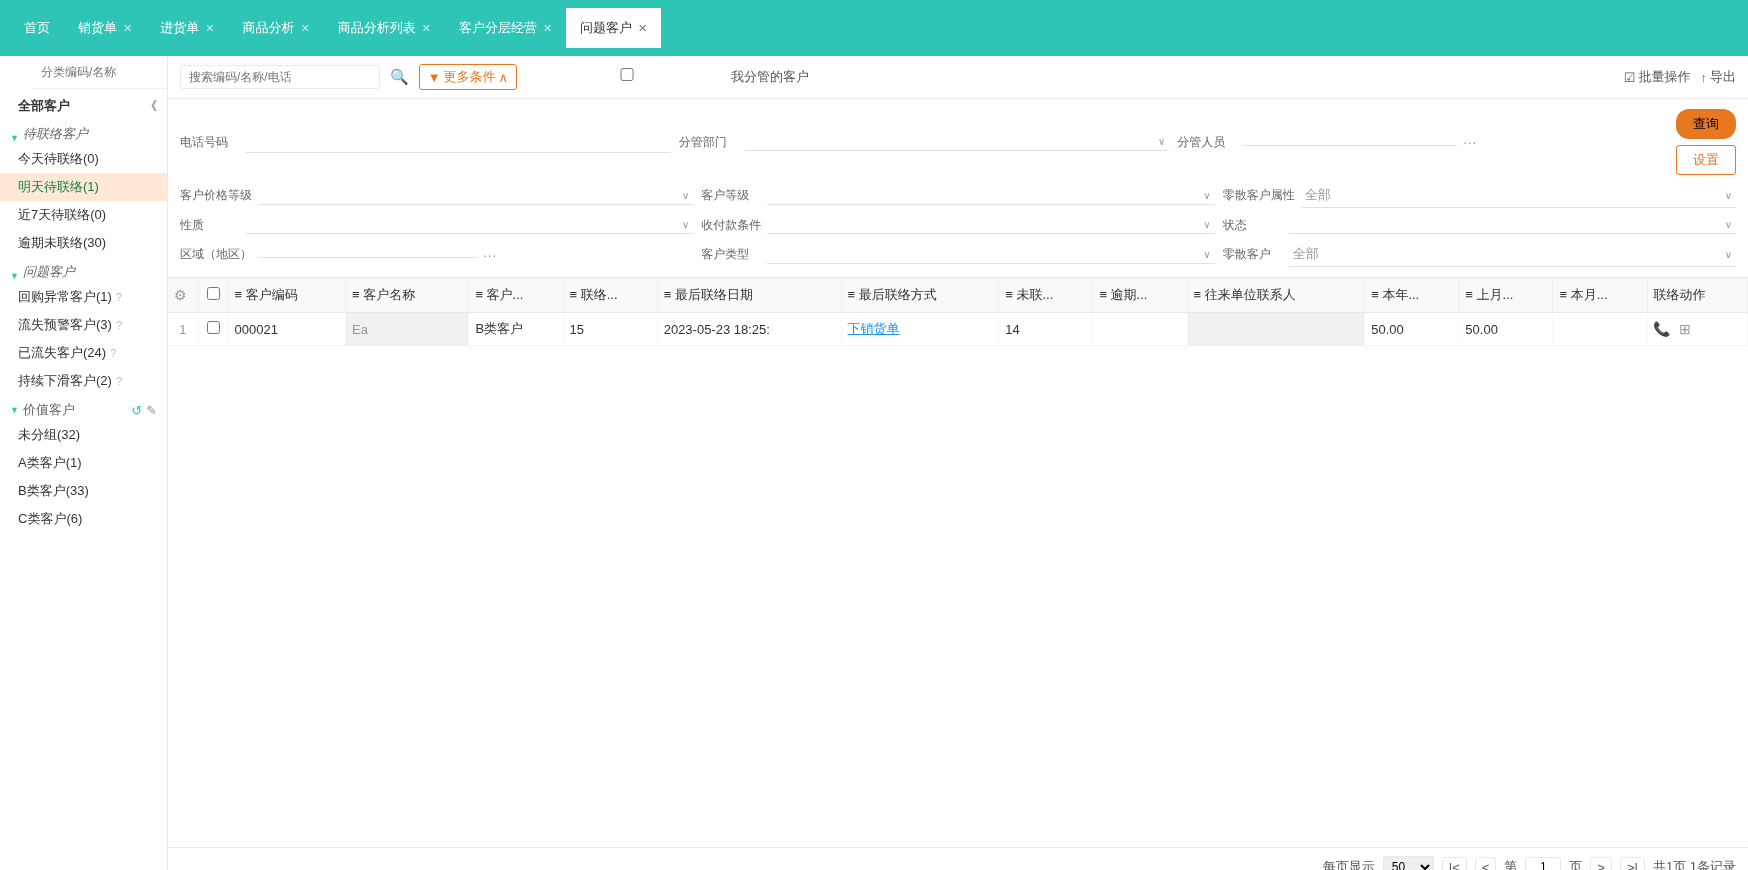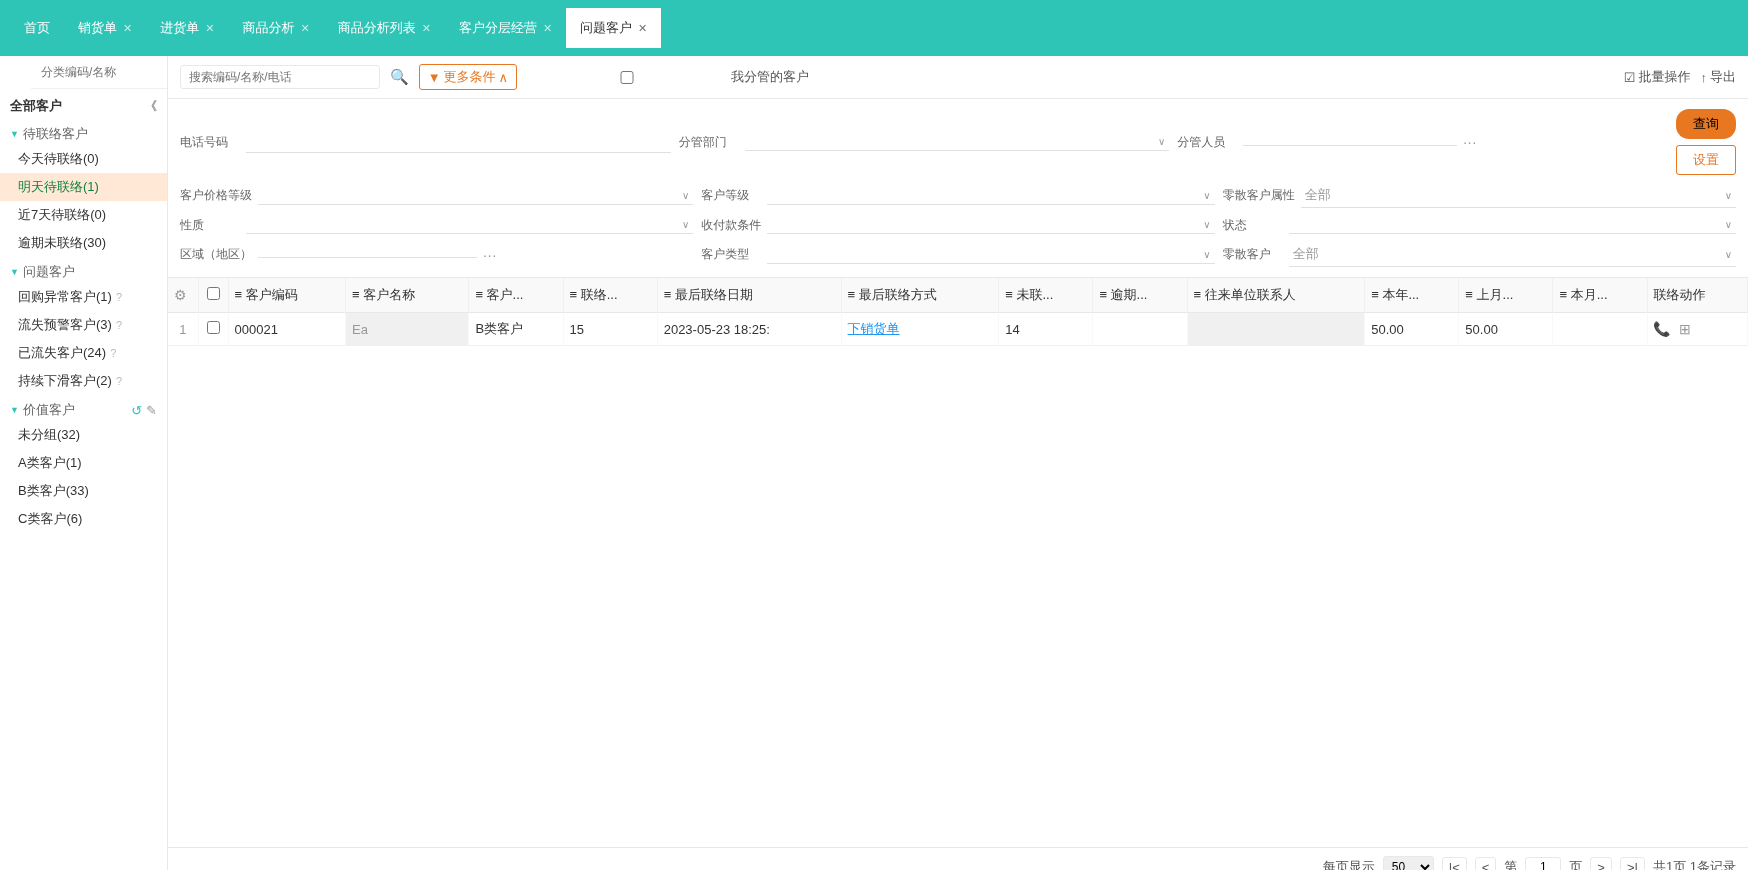--- a/index.html
+++ b/index.html
@@ -64,30 +64,32 @@
     .sidebar-search .search-icon { color: #999; font-size: 14px; cursor: pointer; }
 
     .sidebar-section-header {
       display: flex;
       align-items: center;
       justify-content: space-between;
       padding: 8px 10px 4px;
       font-weight: bold;
       color: #333;
       font-size: 13px;
+      margin-left: 8px;
     }
     .sidebar-section-header .collapse-btn { cursor: pointer; color: #999; font-size: 12px; }
 
     .sidebar-group-label {
       padding: 6px 10px 2px;
       color: #666;
       font-size: 12px;
       display: flex;
-      align-items: center;
+      align-items: flex-end;
       gap: 4px;
+      font-style: italic;
     }
     .sidebar-group-label::before { content: '▼'; font-size: 9px; color: #2ec4b6; }
 
     .sidebar-item {
       padding: 5px 10px 5px 18px;
       color: #333;
       cursor: pointer;
       font-size: 12px;
       display: flex;
       align-items: center;
@@ -138,21 +140,21 @@
       display: flex;
       align-items: center;
       gap: 3px;
       color: #e87722;
       cursor: pointer;
       border: 1px solid #e87722;
       border-radius: 3px;
       padding: 3px 8px;
       font-size: 12px;
     }
-    .filter-checkbox { display: flex; align-items: center; gap: 4px; font-size: 12px; color: #555; cursor: pointer; }
+    .filter-checkbox { display: flex; align-items: flex-start; gap: 4px; font-size: 12px; color: #555; cursor: pointer; }
     .filter-bar-right { margin-left: auto; display: flex; align-items: center; gap: 10px; }
     .bulk-btn { display: flex; align-items: center; gap: 3px; font-size: 12px; color: #555; cursor: pointer; }
     .export-btn { display: flex; align-items: center; gap: 3px; font-size: 12px; color: #555; cursor: pointer; }
 
     
     .adv-filter {
       background: white;
       border-bottom: 1px solid #e8e8e8;
       padding: 10px 12px;
     }

